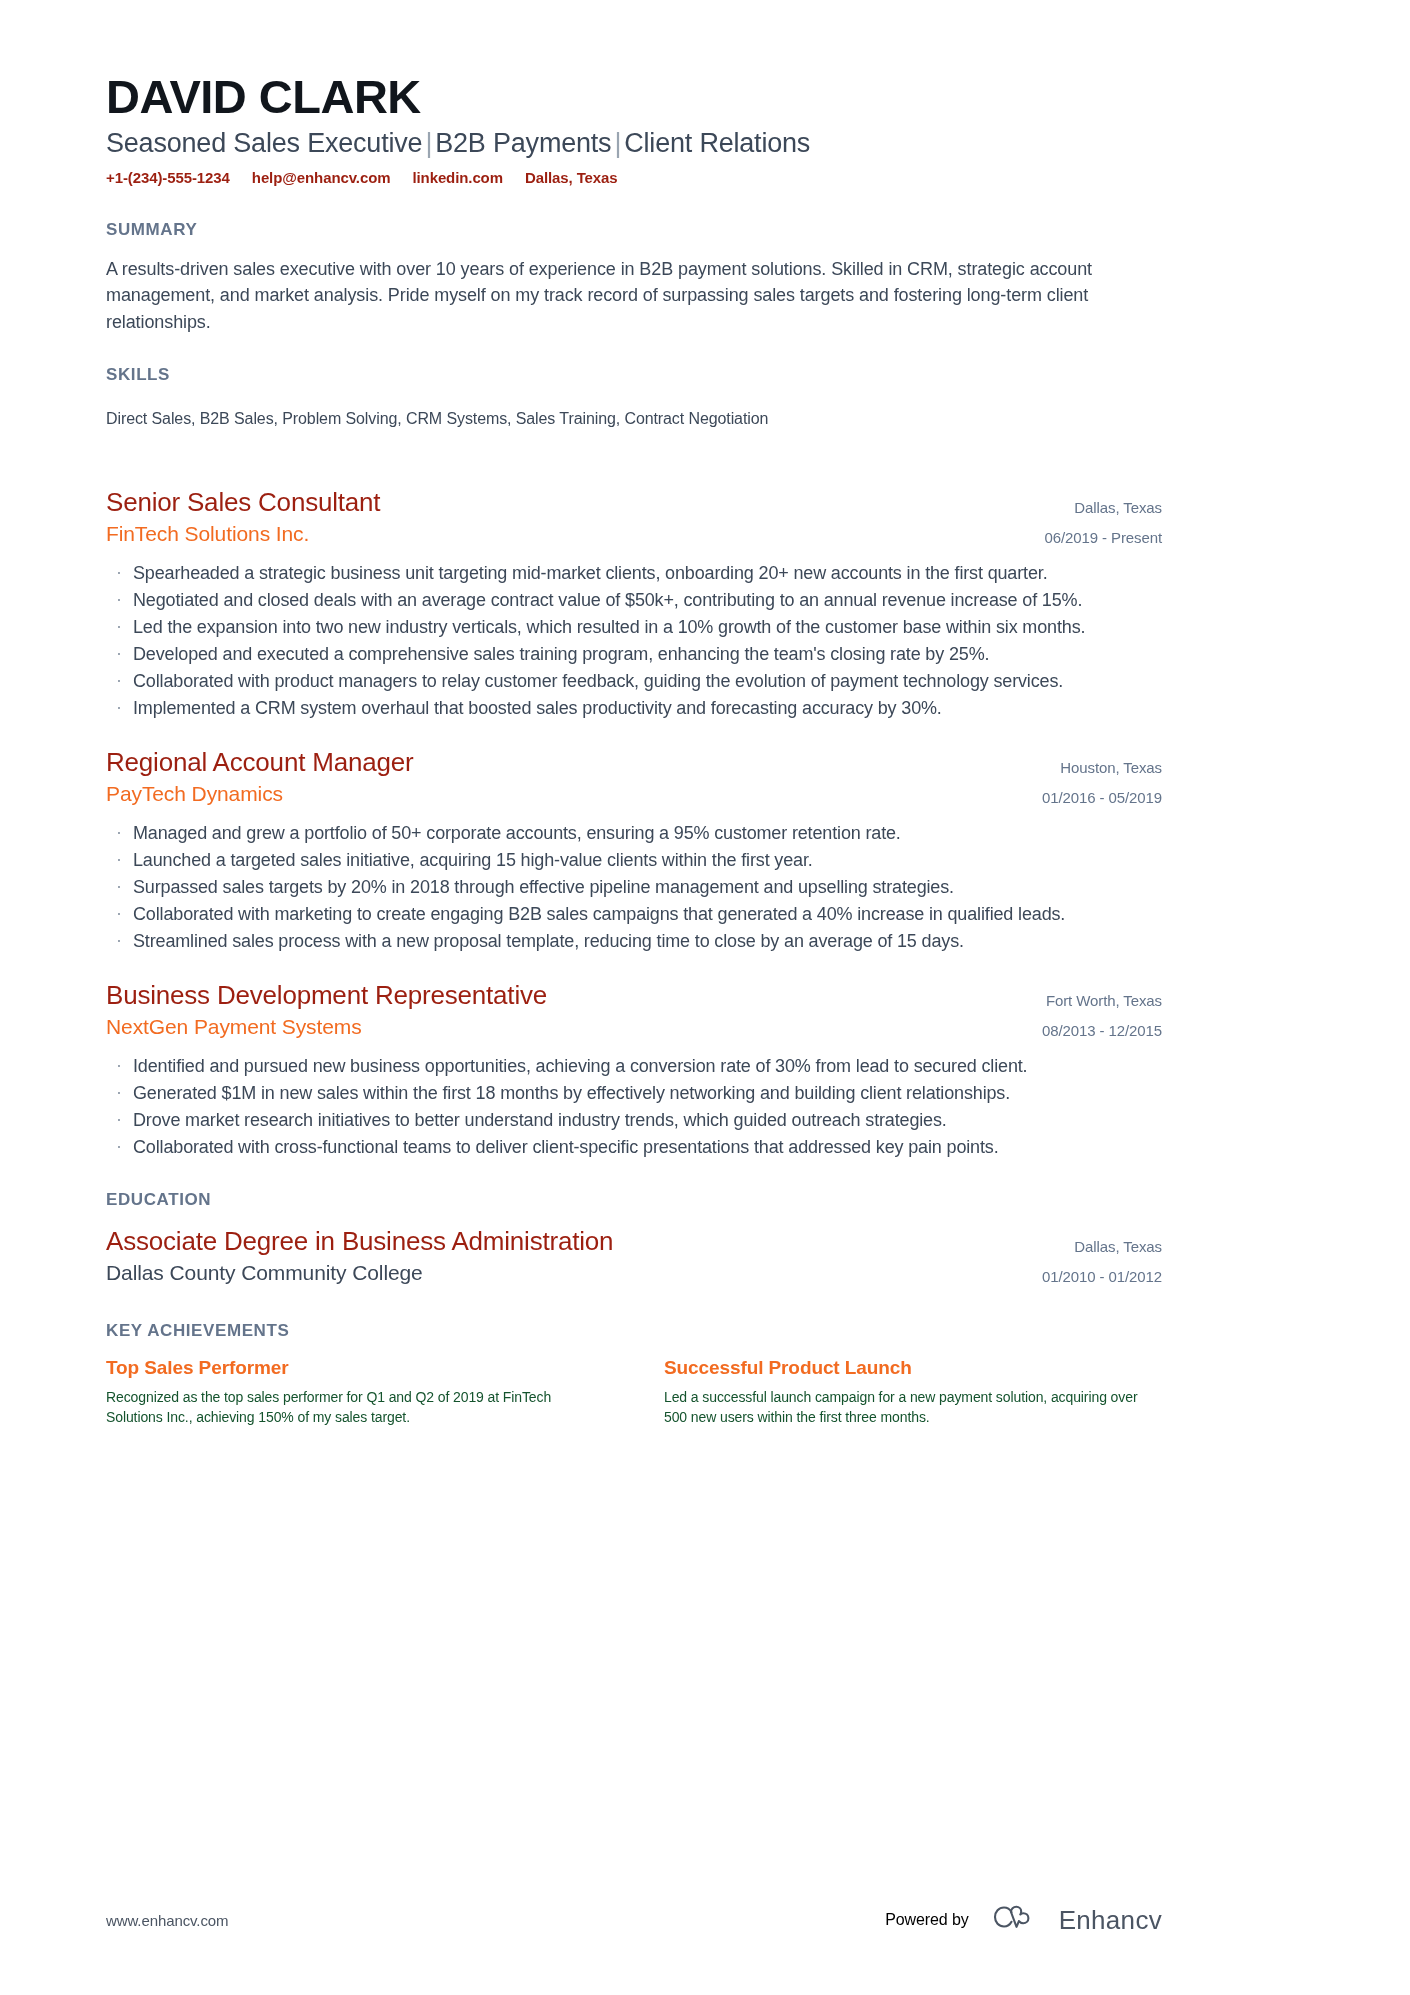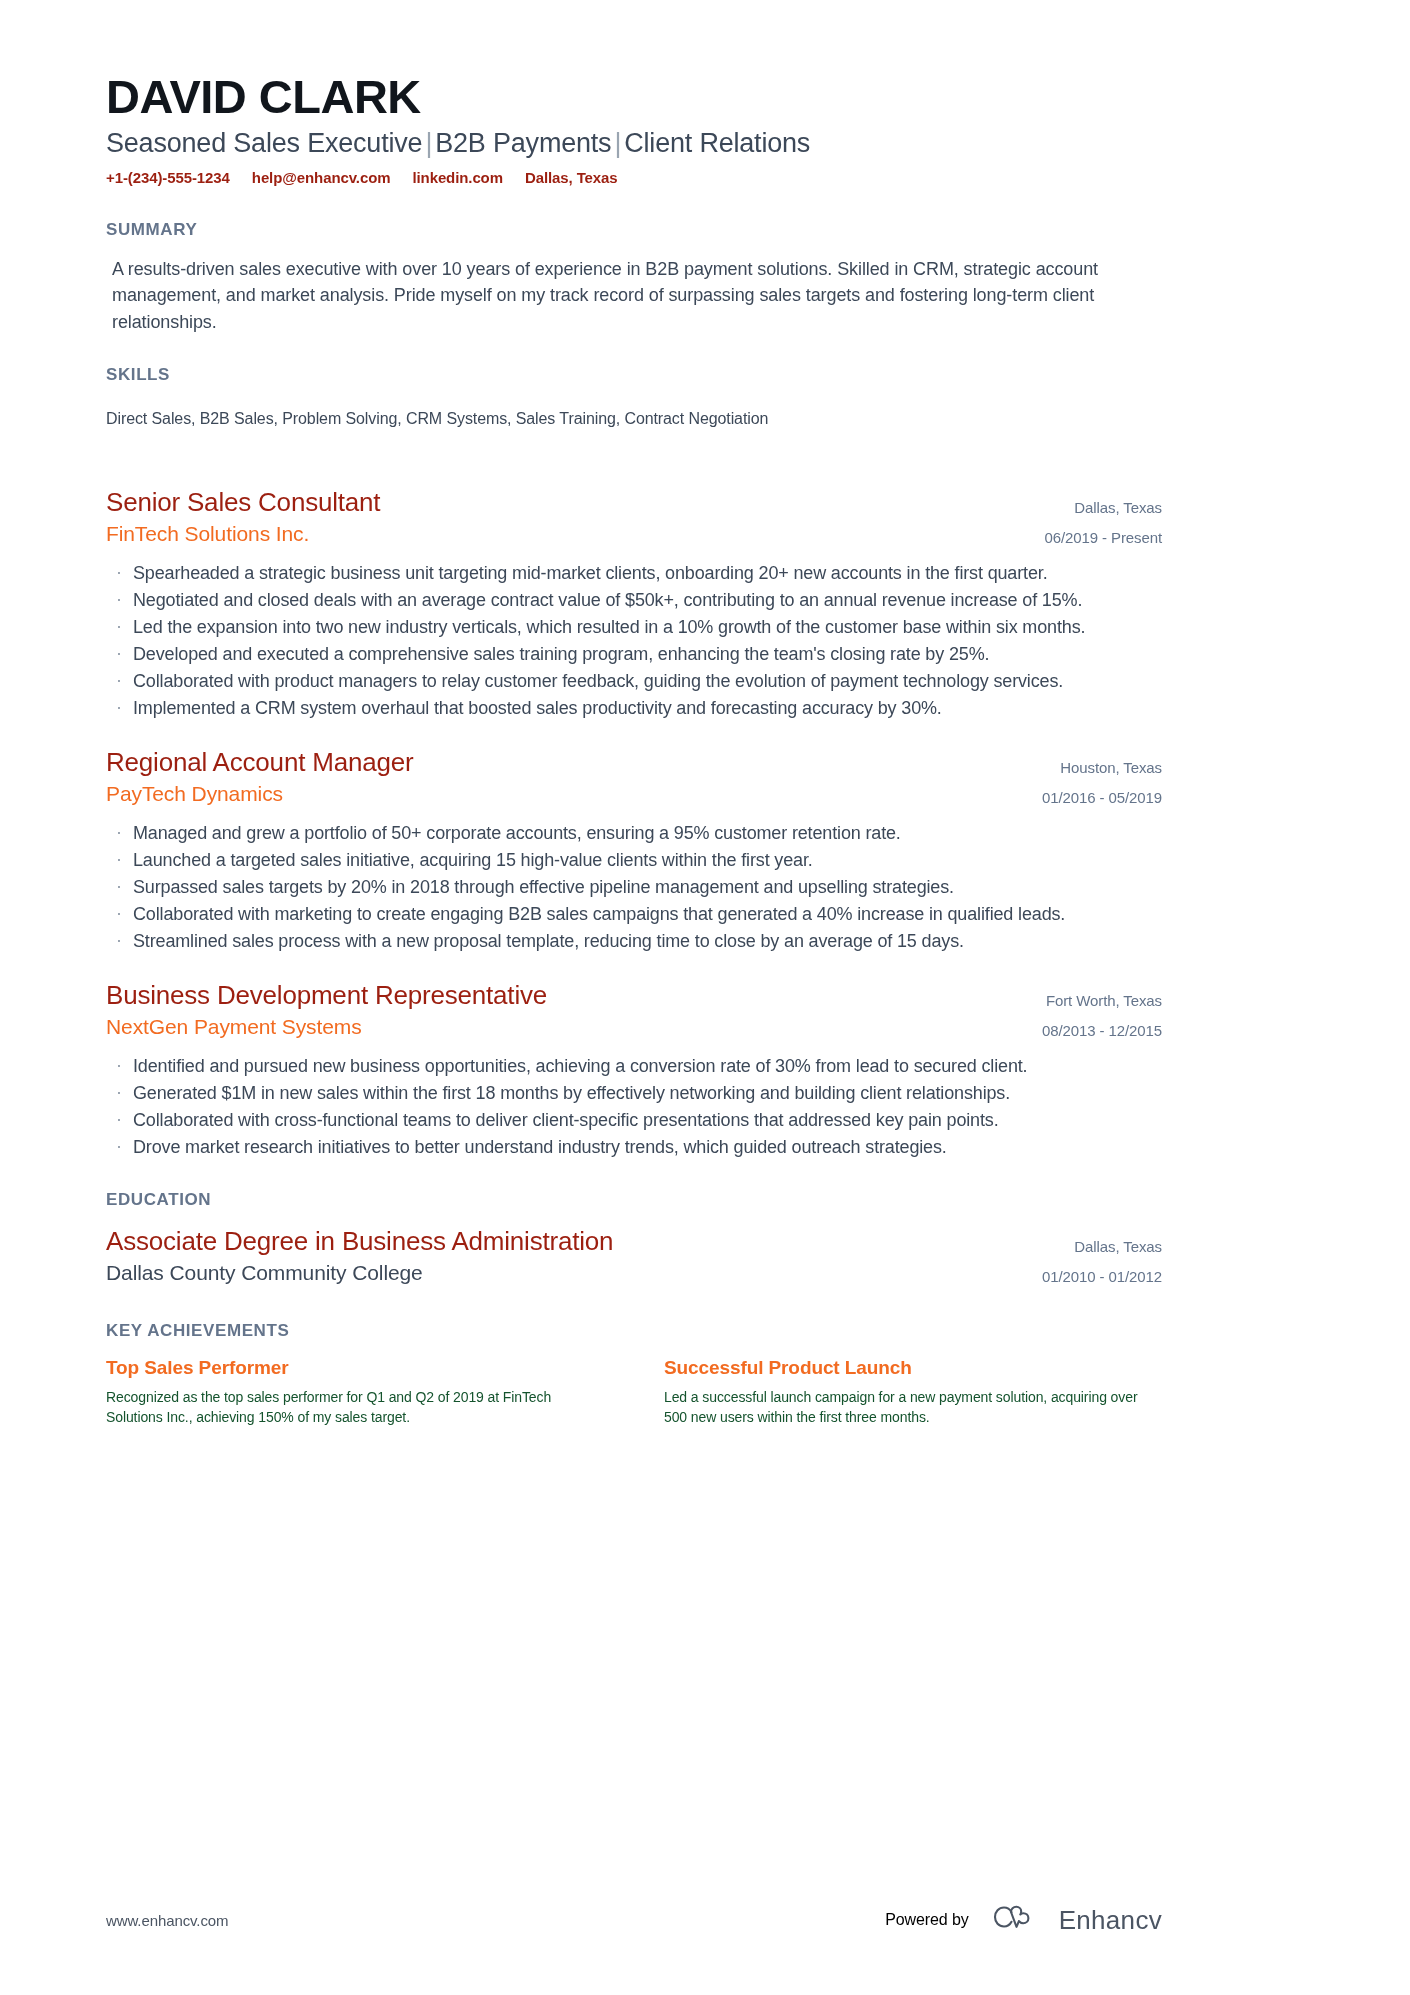--- a/index.html
+++ b/index.html
@@ -77,21 +77,21 @@
     text-transform: uppercase;
   }
   .section {
     margin-bottom: 30px;
   }
 
   .body-text {
     font-size: 18px;
     line-height: 1.48;
     color: #3c4858;
-    margin: 6px;
+    margin: 0;
     letter-spacing: -0.1px;
   }
 
   .skills-line {
     font-size: 16px;
     line-height: 1.5;
     color: #3c4858;
     margin: 22px 0 0 0;
     letter-spacing: -0.1px;
   }
@@ -315,22 +315,22 @@
           <div class="company">NextGen Payment Systems</div>
         </div>
         <div class="entry-right">
           <div class="meta-location">Fort Worth, Texas</div>
           <div class="meta-dates">08/2013 - 12/2015</div>
         </div>
       </div>
       <ul class="bullets">
         <li>Identified and pursued new business opportunities, achieving a conversion rate of 30% from lead to secured client.</li>
         <li>Generated $1M in new sales within the first 18 months by effectively networking and building client relationships.</li>
+        <li>Drove market research initiatives to better understand industry trends, which guided outreach strategies.</li>
         <li>Collaborated with cross-functional teams to deliver client-specific presentations that addressed key pain points.</li>
-        <li>Drove market research initiatives to better understand industry trends, which guided outreach strategies.</li>
       </ul>
     </article>
   </section>
 
   <section class="section">
     <h2 class="section-title">EDUCATION</h2>
     <article class="entry" style="margin-bottom:12px;">
       <div class="entry-head">
         <div class="entry-left">
           <h3 class="edu-title">Associate Degree in Business Administration</h3>

